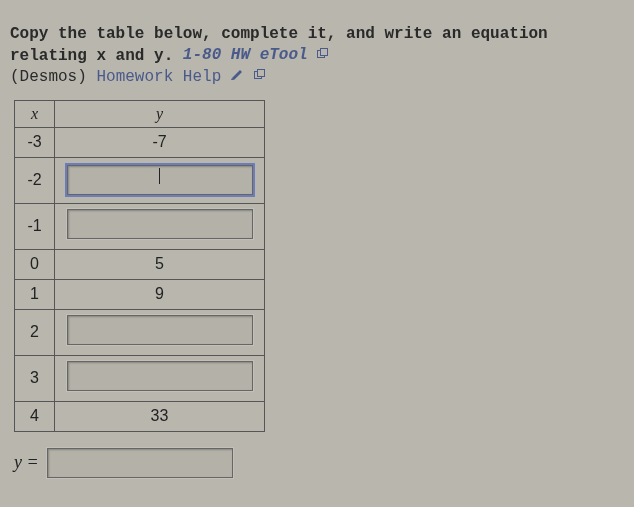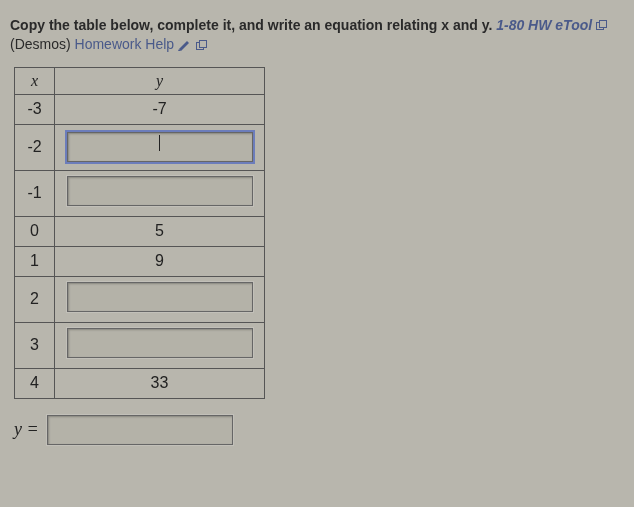--- a/index.html
+++ b/index.html
@@ -6,24 +6,25 @@
   body {
     margin: 0;
     padding: 0;
     font-family: Arial, Helvetica, sans-serif;
     background: #b8b6ad;
     width: 634px;
     height: 507px;
     overflow: hidden;
   }
   .instruction {
-    padding: 16px 10px 2px 10px;
-    font-size: 14px;
+    padding: 24px 10px 2px 10px;
+    font-size: 16px;
     color: #2a2a2a;
     line-height: 1.3;
+    font-family: Liberation Mono, monospace;
   }
   .instruction .bold { font-weight: bold; }
   .instruction .tool-link {
     color: #4a5a8a;
     font-style: italic;
     font-weight: bold;
   }
   .instruction .help-link {
     color: #4a5a8a;
   }

